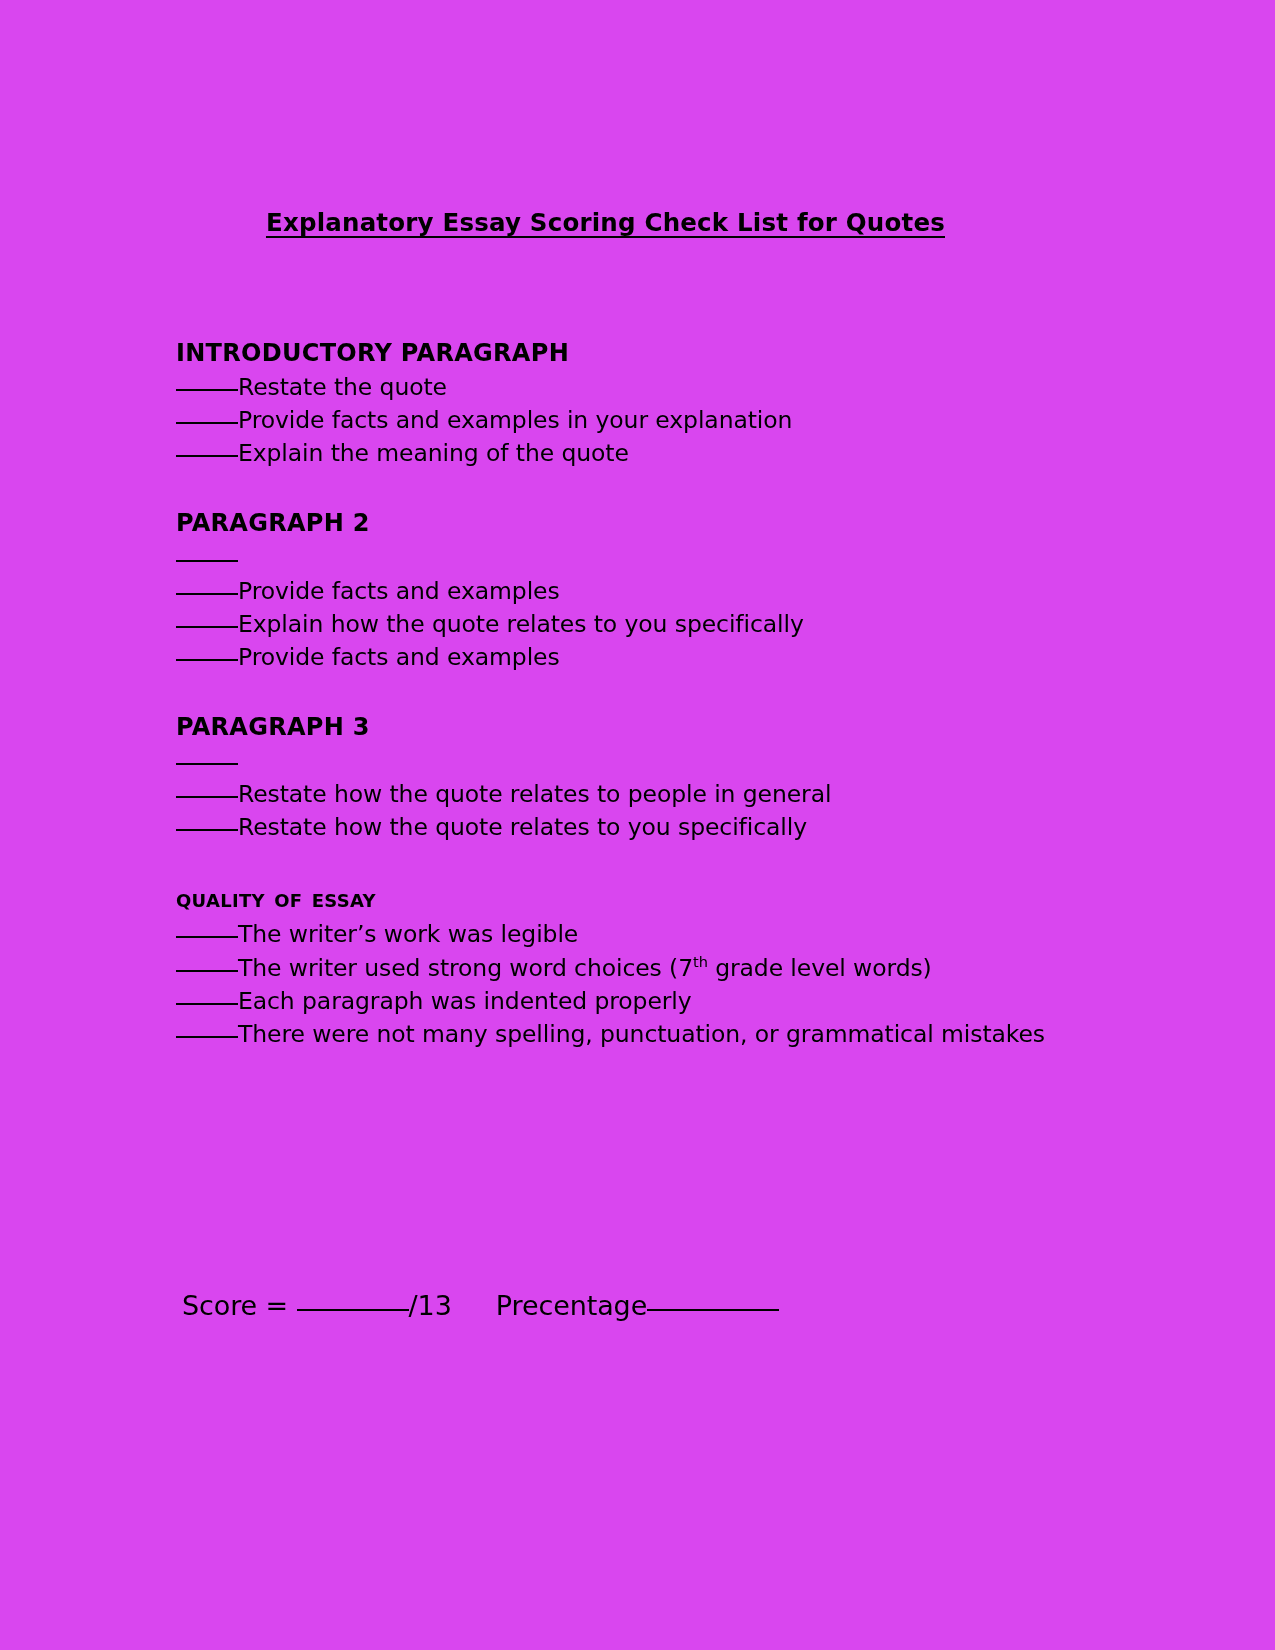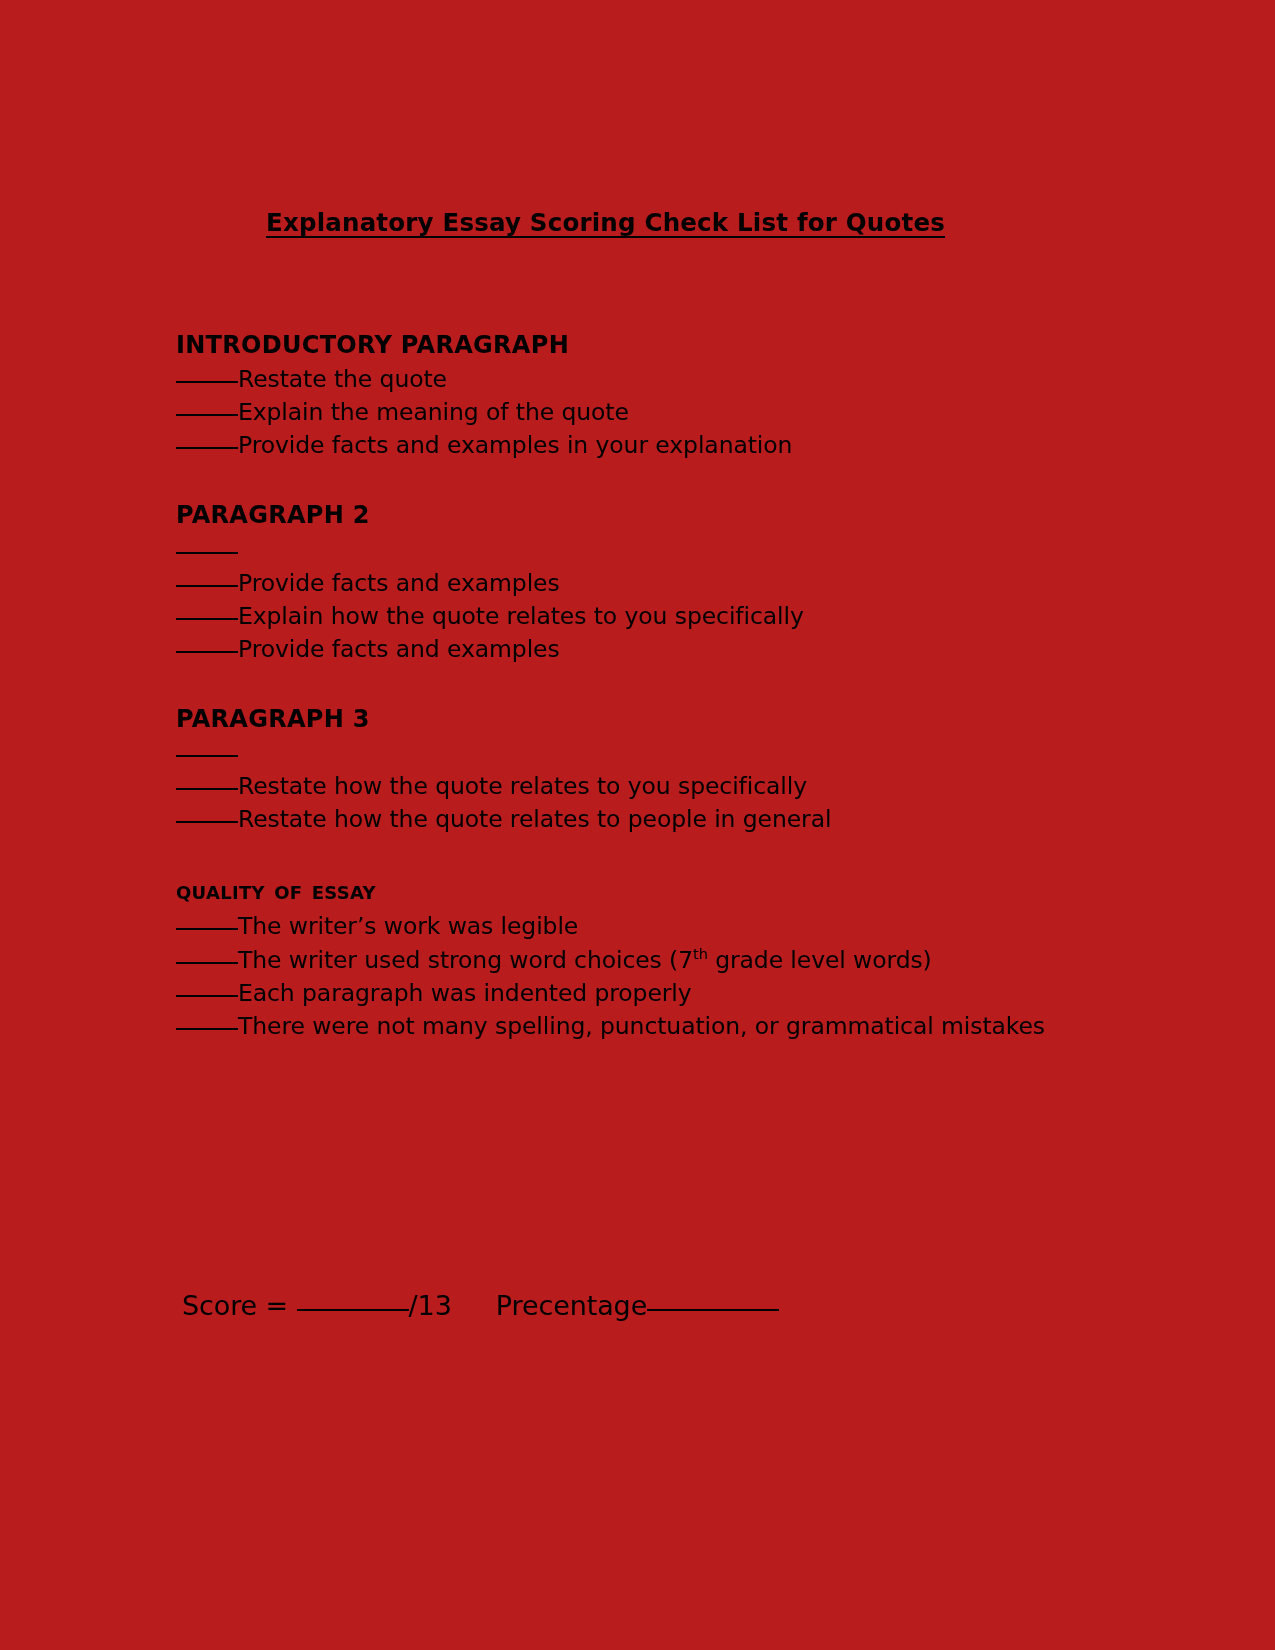--- a/index.html
+++ b/index.html
@@ -13,21 +13,21 @@
     height: 1650px;
     position: relative;
     font-family: "DejaVu Sans", sans-serif;
     color: #000000;
     overflow: hidden;
   }
 
   .page {
     position: absolute;
     inset: 0;
-    background: #b91c1c;
+    background: #d946ef;
   }
 
   
   .doc-title {
     position: absolute;
     top: 208px;
     left: 0;
     width: 1211px;            
     text-align: center;
     font-size: 24.5px;
@@ -38,21 +38,21 @@
   .doc-title .ul {
     text-decoration: underline;
     text-underline-offset: 5px;
     text-decoration-thickness: 2px;
   }
 
   
   .content {
     position: absolute;
     left: 176px;
-    top: 328px;
+    top: 336px;
     width: 980px;
   }
 
   .section {
     margin-bottom: 36px;
   }
   .section:last-of-type { margin-bottom: 16px; }
 
   .section-heading {
     font-size: 24px;
@@ -123,24 +123,24 @@
 
   <div class="content">
 
     <div class="section">
       <div class="section-heading">INTRODUCTORY PARAGRAPH</div>
 
       <div class="check-line">
         <span class="blank"></span><span class="check-text">Restate the quote</span>
       </div>
       <div class="check-line">
-        <span class="blank"></span><span class="check-text">Explain the meaning of the quote</span>
+        <span class="blank"></span><span class="check-text">Provide facts and examples in your explanation</span>
       </div>
       <div class="check-line">
-        <span class="blank"></span><span class="check-text">Provide facts and examples in your explanation</span>
+        <span class="blank"></span><span class="check-text">Explain the meaning of the quote</span>
       </div>
     </div>
 
     <div class="section">
       <div class="section-heading">PARAGRAPH 2</div>
 
       <div class="check-line">
         <span class="blank"></span>
       </div>
       <div class="check-line">
@@ -154,24 +154,24 @@
       </div>
     </div>
 
     <div class="section">
       <div class="section-heading">PARAGRAPH 3</div>
 
       <div class="check-line">
         <span class="blank"></span>
       </div>
       <div class="check-line">
-        <span class="blank"></span><span class="check-text">Restate how the quote relates to you specifically</span>
+        <span class="blank"></span><span class="check-text">Restate how the quote relates to people in general</span>
       </div>
       <div class="check-line">
-        <span class="blank"></span><span class="check-text">Restate how the quote relates to people in general</span>
+        <span class="blank"></span><span class="check-text">Restate how the quote relates to you specifically</span>
       </div>
     </div>
 
     <div class="section">
       <div class="section-heading smallcaps">QUALITY OF ESSAY</div>
 
       <div class="check-line">
         <span class="blank"></span><span class="check-text">The writer’s work was legible</span>
       </div>
       <div class="check-line">

